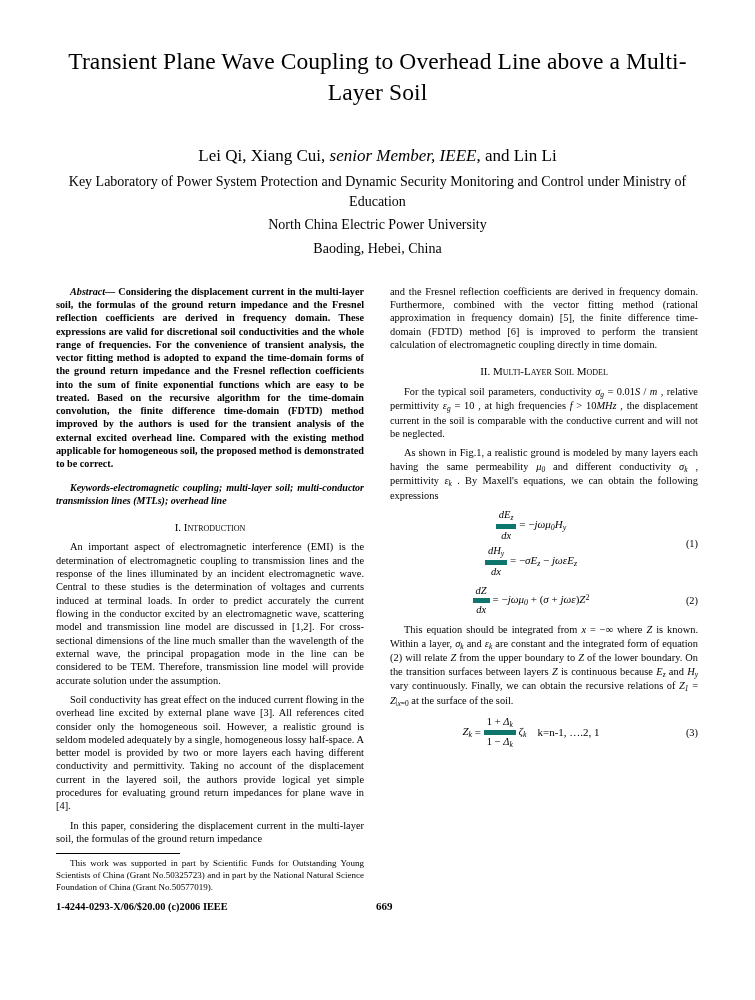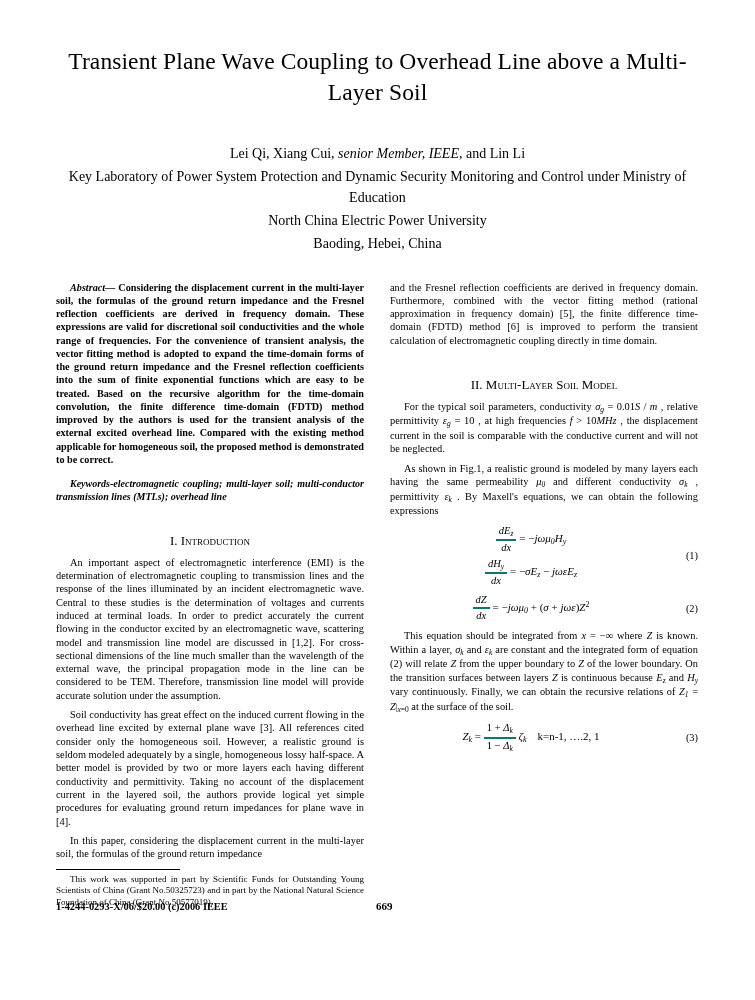--- a/index.html
+++ b/index.html
@@ -33,21 +33,21 @@
     font-family: "Liberation Serif", serif;
     font-size: 23.5px;
     line-height: 1.32;
     text-align: center;
     font-weight: normal;
     margin: 0 0 0 0;
     letter-spacing: 0.1px;
   }
   .authors {
     text-align: center;
-    font-size: 14px;
+    font-size: 17px;
     margin-top: 36px;
     line-height: 1.45;
   }
   .authors .ital {
     font-style: italic;
   }
   .affil {
     text-align: center;
     font-size: 14px;
     line-height: 1.45;
@@ -87,23 +87,23 @@
     font-weight: bold;
     font-style: italic;
     font-size: 10px;
     line-height: 1.3;
     text-align: justify;
     text-indent: 14px;
     margin-top: 11px;
   }
   .section-head {
     text-align: center;
-    font-size: 13px;
+    font-size: 11px;
     font-variant: small-caps;
-    margin-top: 30px;
+    margin-top: 13px;
     margin-bottom: 6px;
     text-indent: 0;
   }
   .section-head .num {
     font-variant: normal;
   }
   .eq-block {
     display: flex;
     align-items: center;
     margin-top: 7px;
@@ -124,21 +124,21 @@
   .mi { font-style: italic; }
   .frac {
     display: inline-block;
     vertical-align: middle;
     text-align: center;
     font-size: 10.5px;
     line-height: 1.15;
   }
   .frac .num-part {
     display: block;
-    border-bottom: 2px solid #0f766e;
+    border-bottom: 5px solid #0f766e;
     padding: 0 3px 1px 3px;
   }
   .frac .den-part {
     display: block;
     padding: 1px 3px 0 3px;
   }
   sub {
     font-size: 72%;
     vertical-align: -0.28em;
   }

